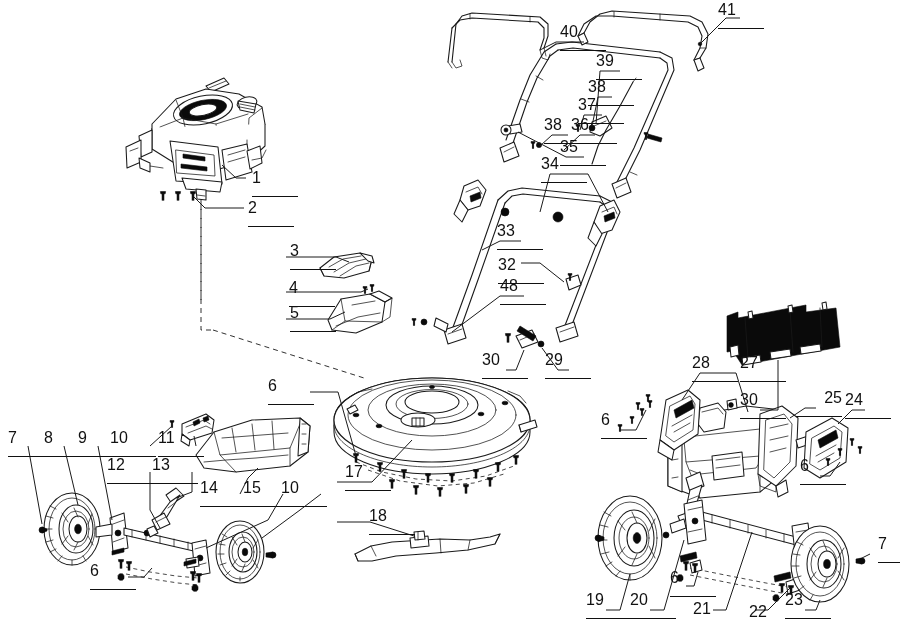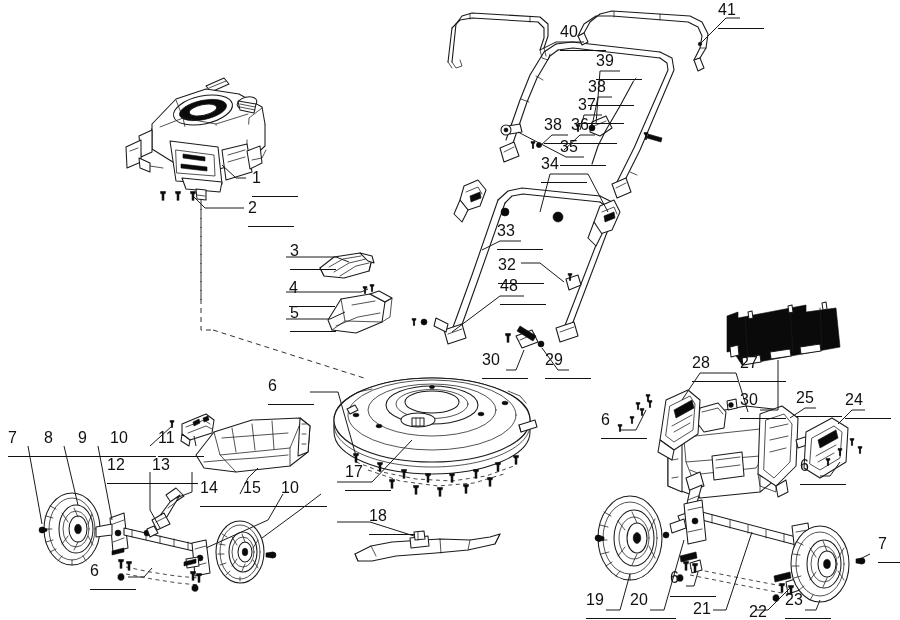--- a/index.html
+++ b/index.html
@@ -611,21 +611,21 @@
     <div class="callout wide" style="left:90px;top:563px;width:46px;">6</div>
     <div class="callout wide" style="left:345px;top:464px;width:46px;">17</div>
     <div class="callout wide" style="left:345px;top:508px;width:46px;margin-left:24px;">18</div>
     <div class="callout wide" style="left:586px;top:592px;width:46px;">19</div>
     <div class="callout wide" style="left:630px;top:592px;width:46px;">20</div>
     <div class="callout wide" style="left:670px;top:570px;width:40px;">6</div>
     <div class="callout wide" style="left:693px;top:592px;width:46px;margin-top:9px;">21</div>
     <div class="callout wide" style="left:735px;top:604px;width:46px;text-align:center;">22</div>
     <div class="callout wide" style="left:785px;top:592px;width:46px;">23</div>
     <div class="callout wide" style="left:845px;top:392px;width:46px;">24</div>
-    <div class="callout wide" style="left:796px;top:390px;width:46px;">25</div>
+    <div class="callout wide" style="left:796px;top:390px;width:46px;text-align:right;">25</div>
     <div class="callout wide" style="left:740px;top:392px;width:46px;">30</div>
     <div class="callout wide" style="left:740px;top:355px;width:46px;">27</div>
     <div class="callout wide" style="left:692px;top:355px;width:46px;">28</div>
     <div class="callout wide" style="left:601px;top:412px;width:42px;">6</div>
     <div class="callout wide" style="left:800px;top:458px;width:42px;">6</div>
     <div class="callout wide" style="left:878px;top:536px;width:40px;">7</div>
     <div class="callout wide" style="left:545px;top:352px;width:46px;">29</div>
     <div class="callout wide" style="left:482px;top:352px;width:46px;">30</div>
     <div class="callout wide" style="left:500px;top:278px;width:46px;">48</div>
     <div class="callout wide" style="left:498px;top:257px;width:46px;">32</div>

